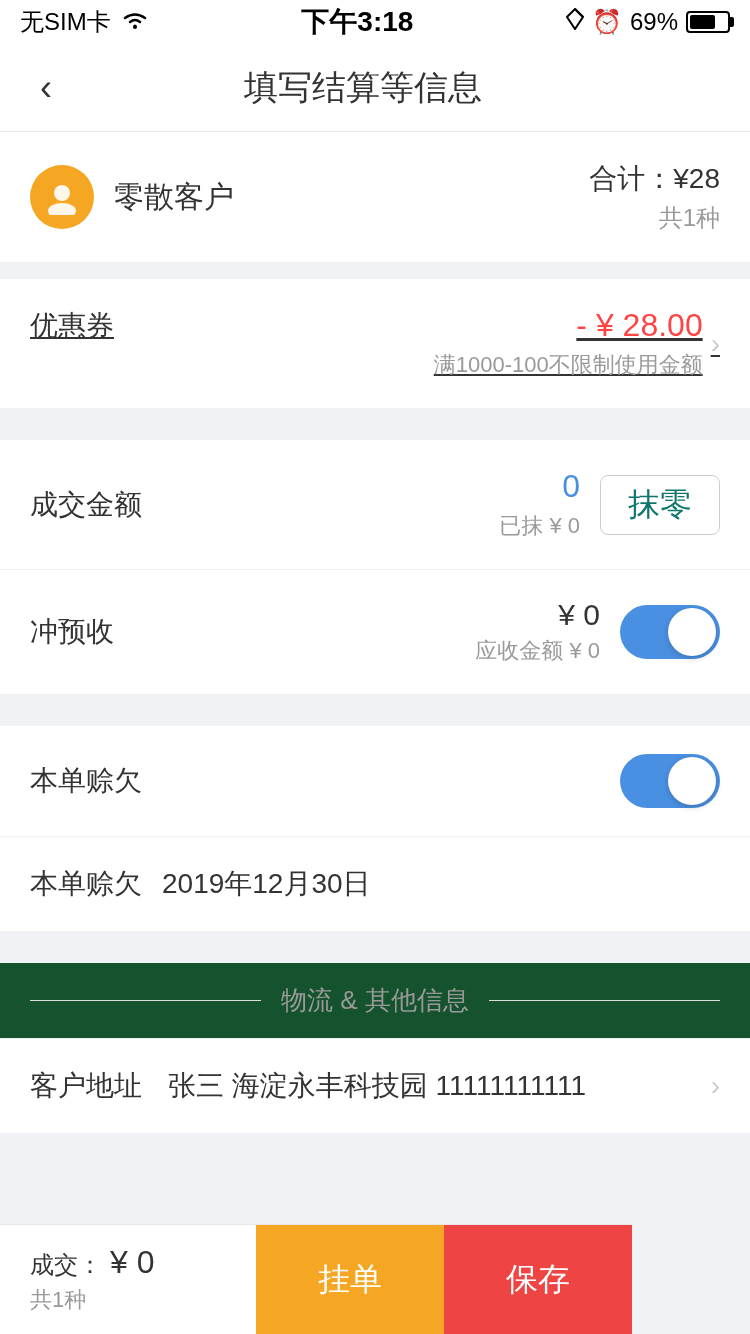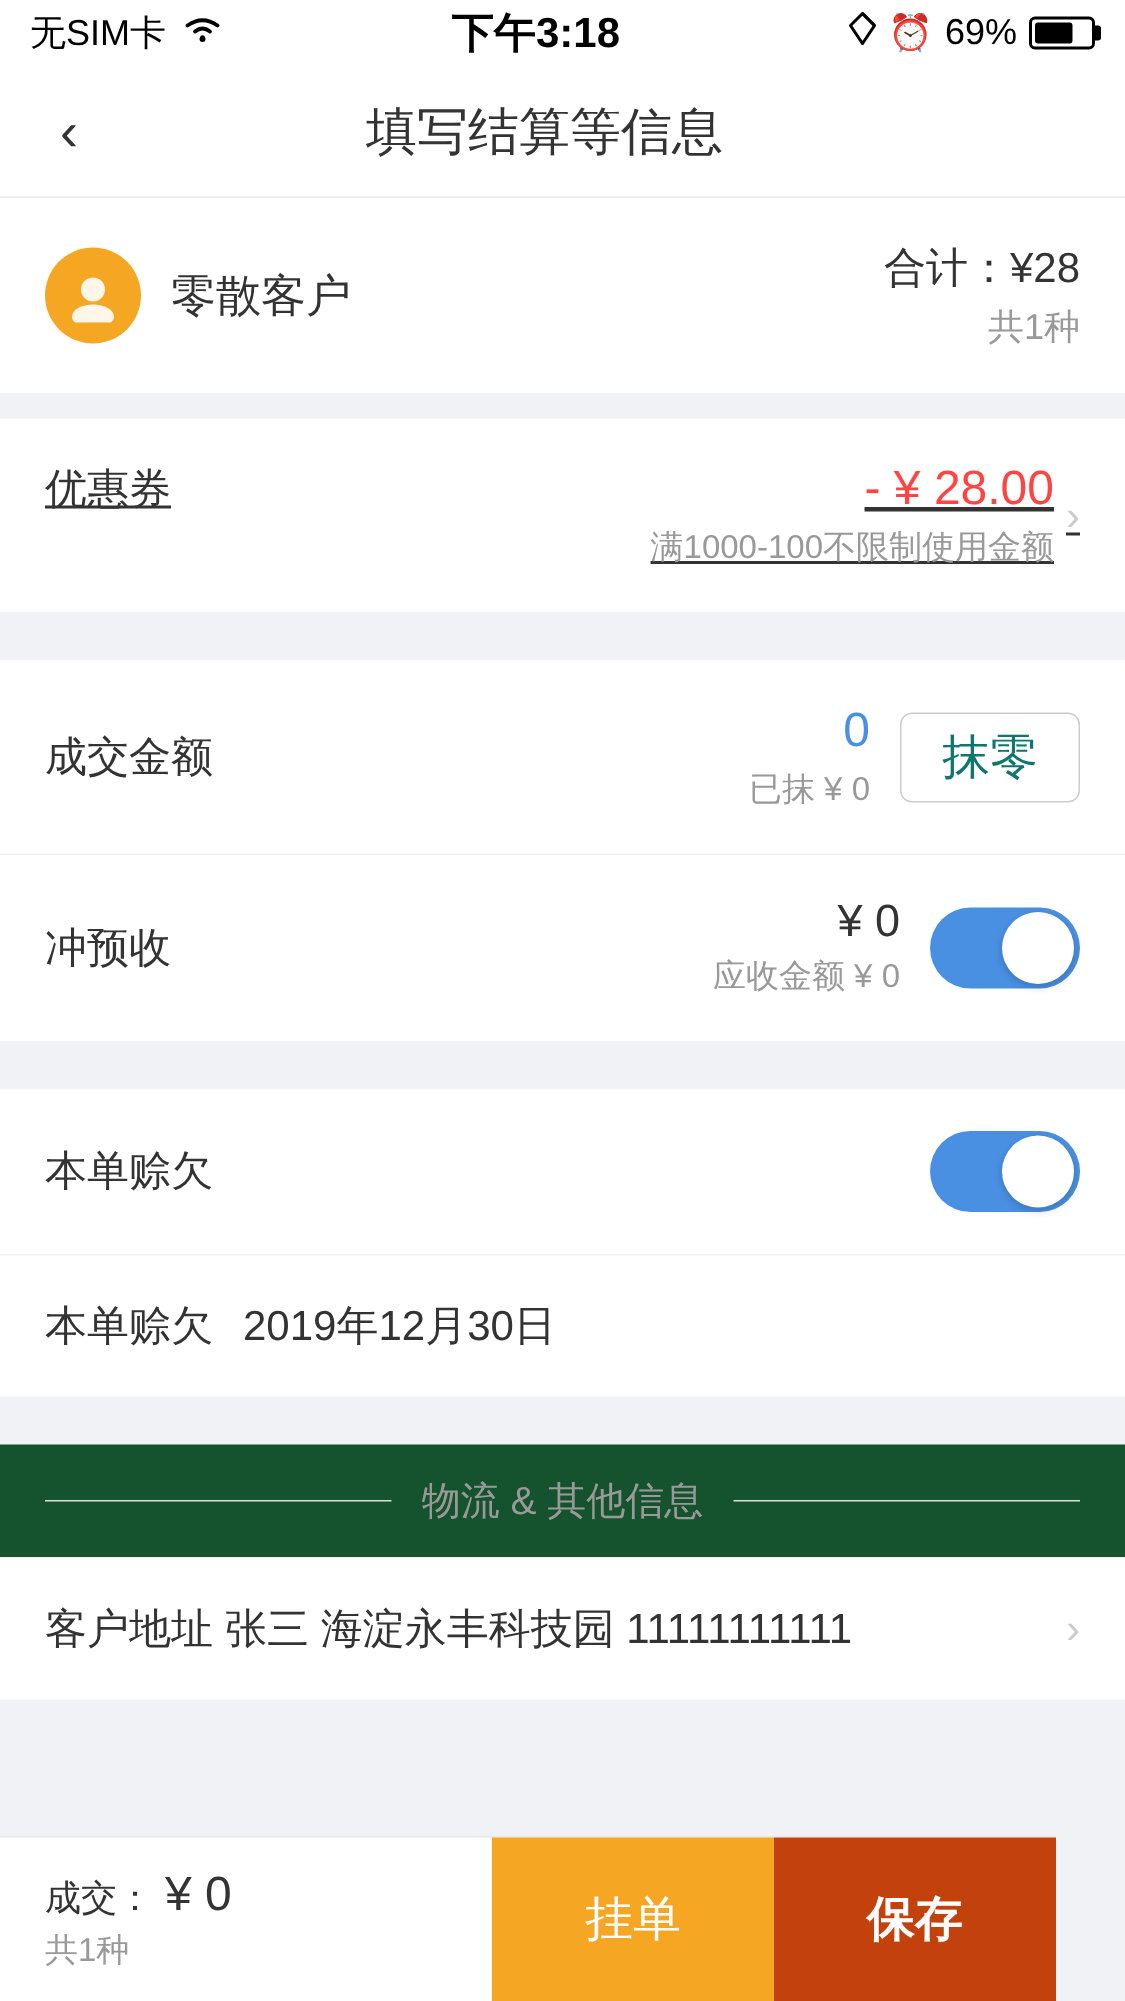--- a/index.html
+++ b/index.html
@@ -198,29 +198,29 @@
 
     
     .address-row {
       padding: 28px 30px;
       display: flex;
       align-items: center;
       background: #fff;
       border-top: 1px solid #f0f0f0;
     }
     .address-label { font-size: 28px; color: #333; min-width: 120px; }
-    .address-value { font-size: 28px; color: #333; flex: 1; }
+    .address-value { font-size: 28px; color: #333; flex: 1; margin-left: 18px; }
     .address-arrow { color: #ccc; font-size: 28px; margin-left: 10px; }
 
     
     .bottom-spacer { height: 220px; }
     .bottom-bar {
       position: fixed;
       bottom: 0;
-      width: 704px;
+      width: 632px;
       height: 110px;
       display: flex;
       background: #fff;
       border-top: 1px solid #e8e8e8;
     }
     .bottom-left {
       flex: 1;
       display: flex;
       flex-direction: column;
       justify-content: center;
@@ -231,23 +231,23 @@
     .bottom-deal-amount { font-size: 32px; color: #333; font-weight: 500; }
     .bottom-count { font-size: 22px; color: #999; margin-top: 4px; }
     .btn-hold {
       width: 188px;
       background: #f5a623;
       display: flex; align-items: center; justify-content: center;
       font-size: 32px; color: #fff; cursor: pointer;
     }
     .btn-save {
       width: 188px;
-      background: #c2410c;
+      background: #ef4444;
       display: flex; align-items: center; justify-content: center;
-      font-size: 32px; color: #fff; cursor: pointer; font-weight: bold;
+      font-size: 32px; color: #fff; cursor: pointer;
     }
   </style>
 </head>
 <body>
 
 <div class="status-bar">
   <div class="status-left">
     <span>无SIM卡</span>
     <span>
       <svg width="28" height="20" viewBox="0 0 28 20" fill="none">

